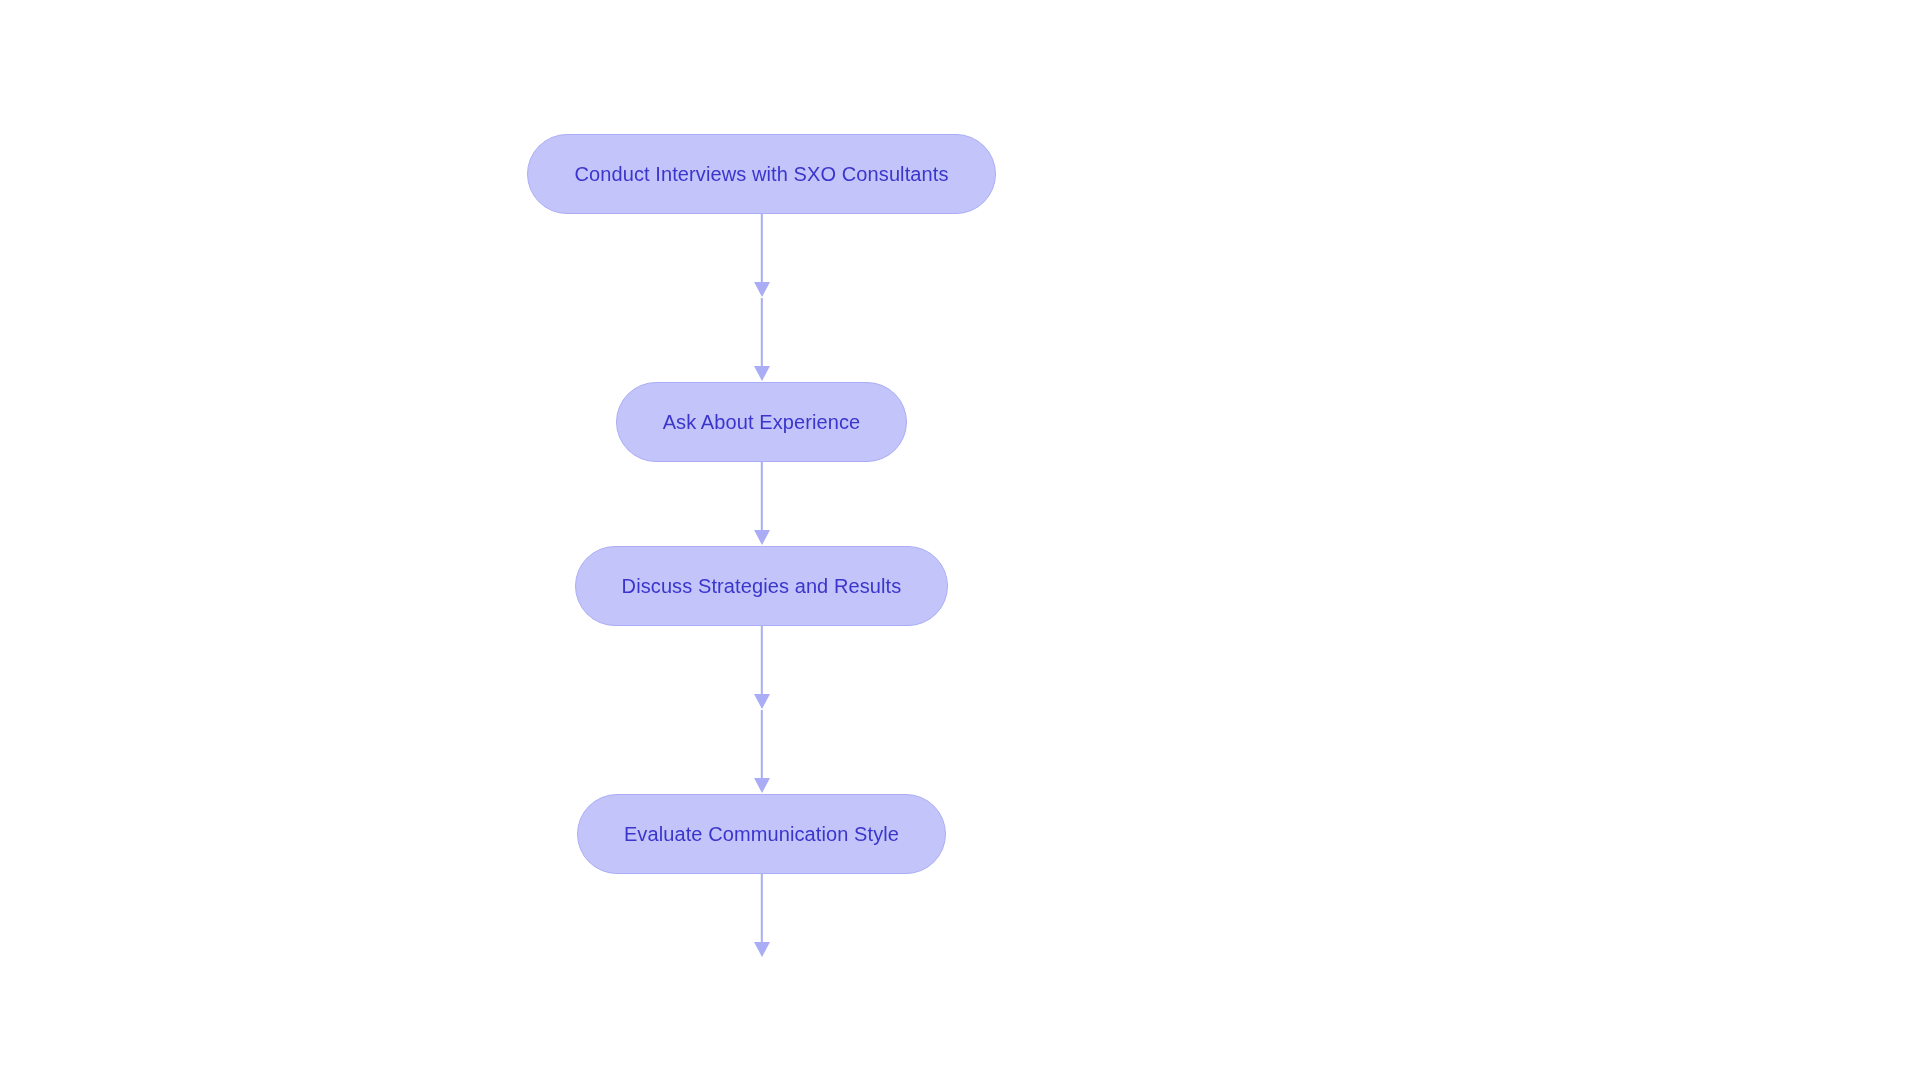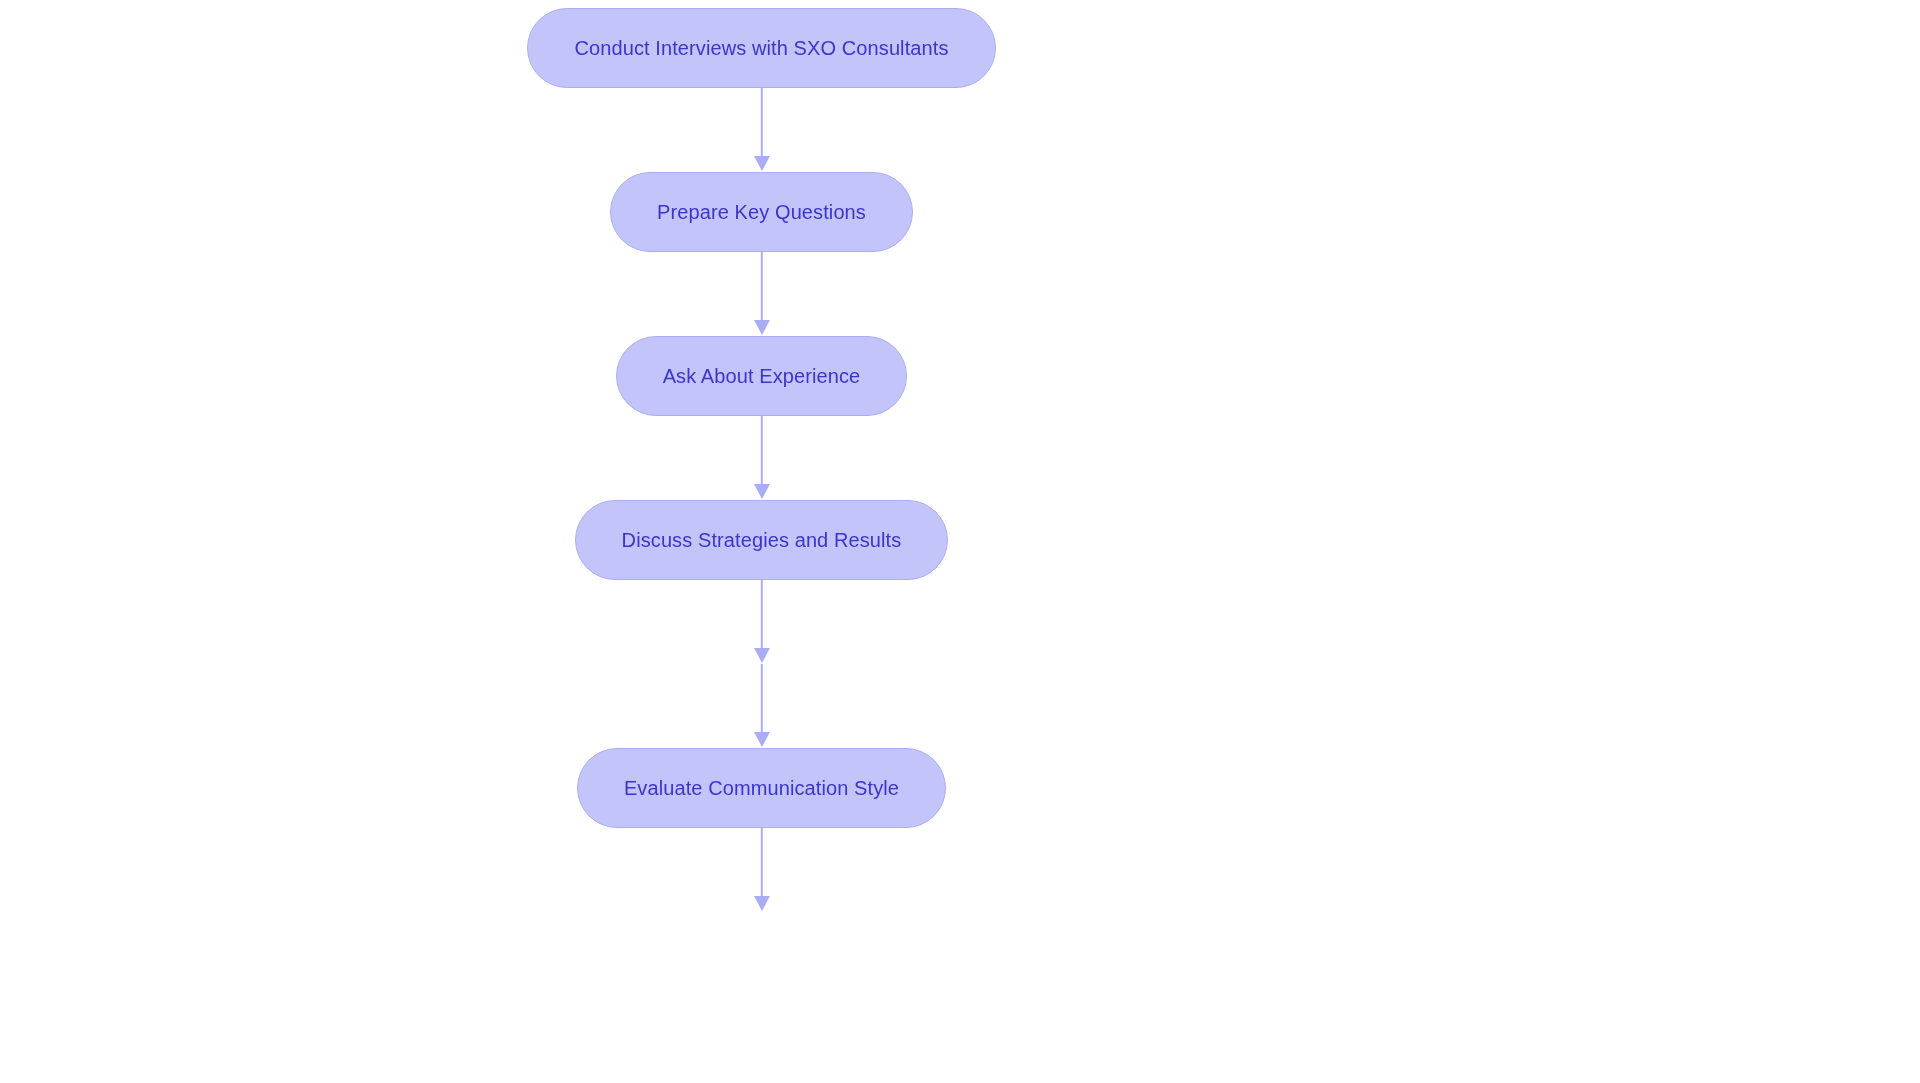--- a/index.html
+++ b/index.html
@@ -24,21 +24,21 @@
 
   .flow-column {
     position: absolute;
     left: 0;
     top: 0;
     width: 1523px;
     height: 1083px;
     display: flex;
     flex-direction: column;
     align-items: center;
-    justify-content: flex-start;
+    justify-content: center;
     padding-top: 8px;
     box-sizing: border-box;
   }
 
   .node {
     position: relative;
     box-sizing: border-box;
     height: 80px;
     min-width: 180px;
     border-radius: 40px;
@@ -103,23 +103,20 @@
 
     <div class="node">
       <span class="node-label">Conduct Interviews with SXO Consultants</span>
     </div>
 
     <div class="connector">
       <div class="conn-line"></div>
       <div class="conn-head"></div>
     </div>
 
-    <div class="node">
-      <span class="node-label">Prepare Key Questions</span>
-    </div>
 
     <div class="connector">
       <div class="conn-line"></div>
       <div class="conn-head"></div>
     </div>
 
     <div class="node">
       <span class="node-label">Ask About Experience</span>
     </div>
 

